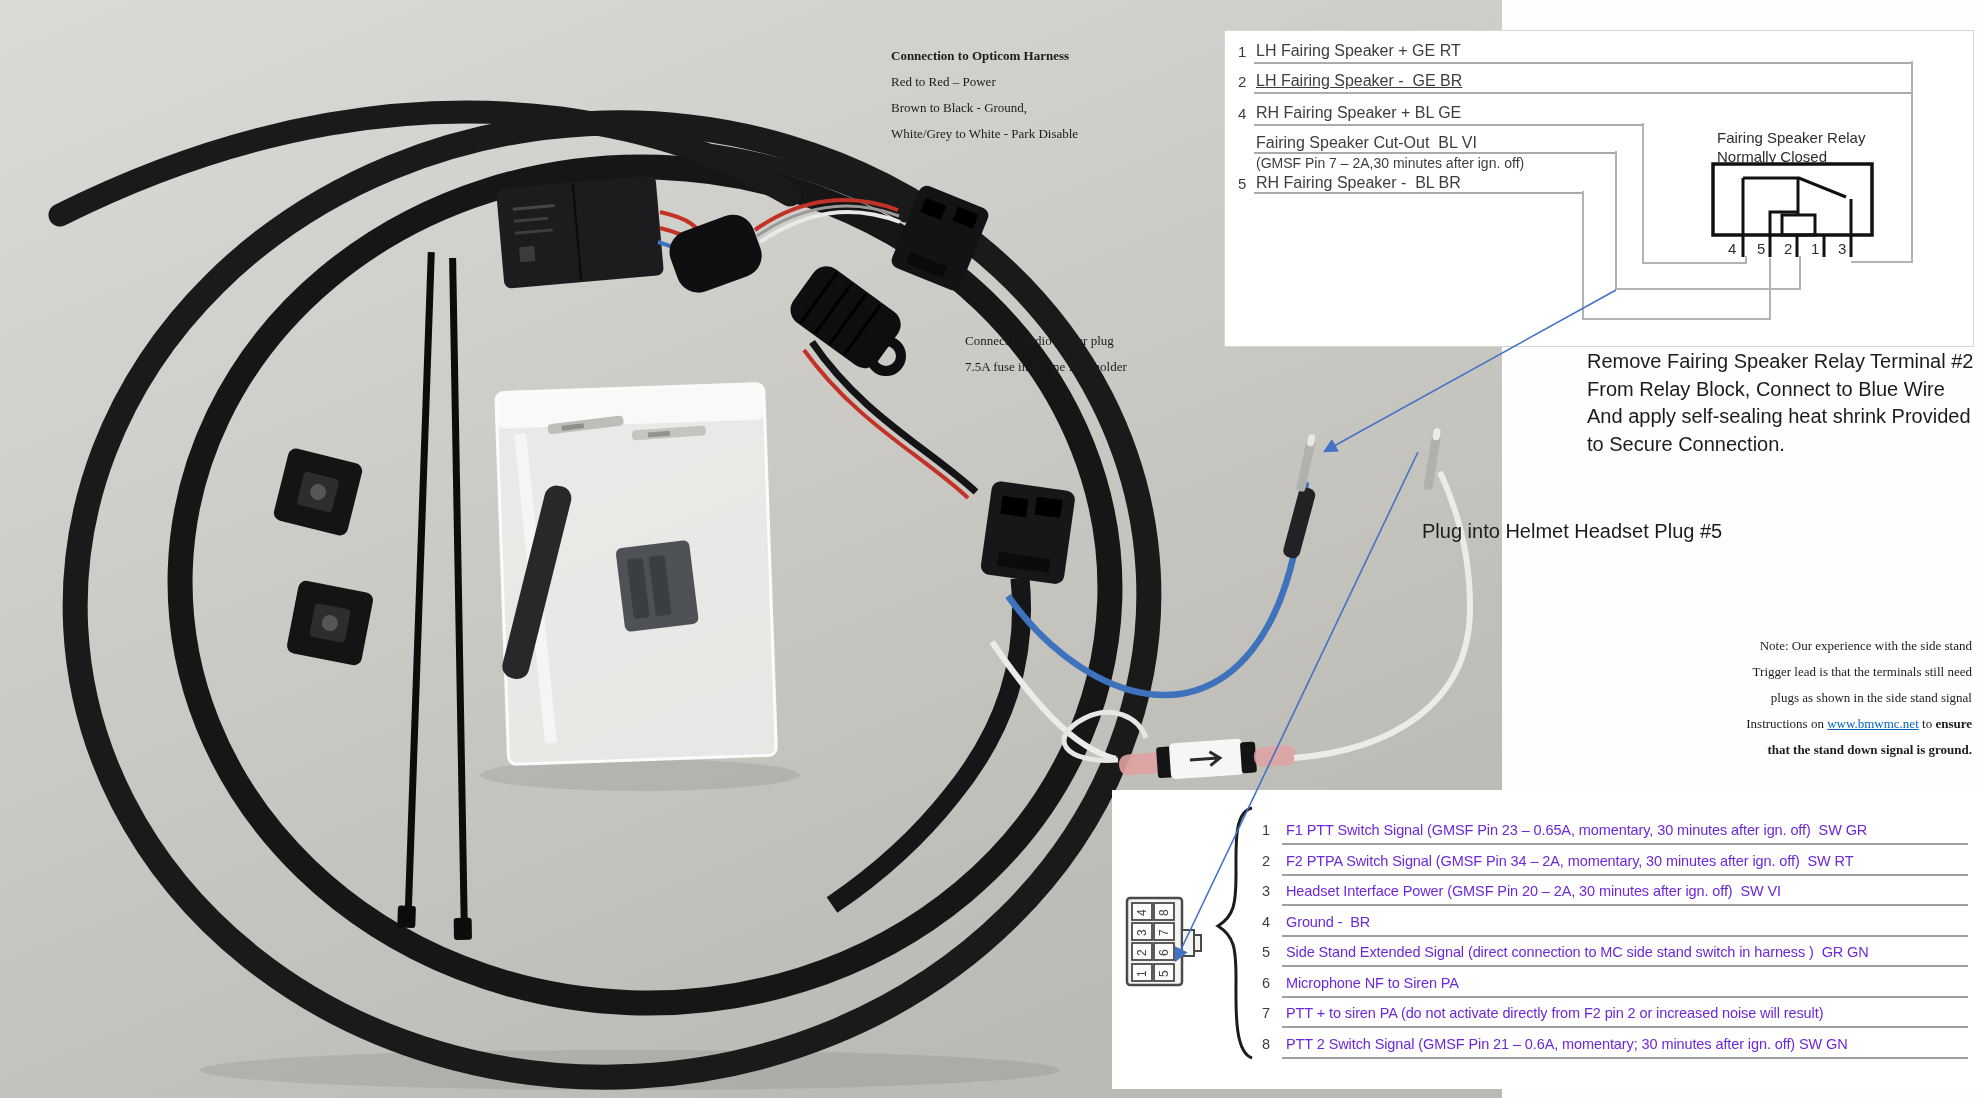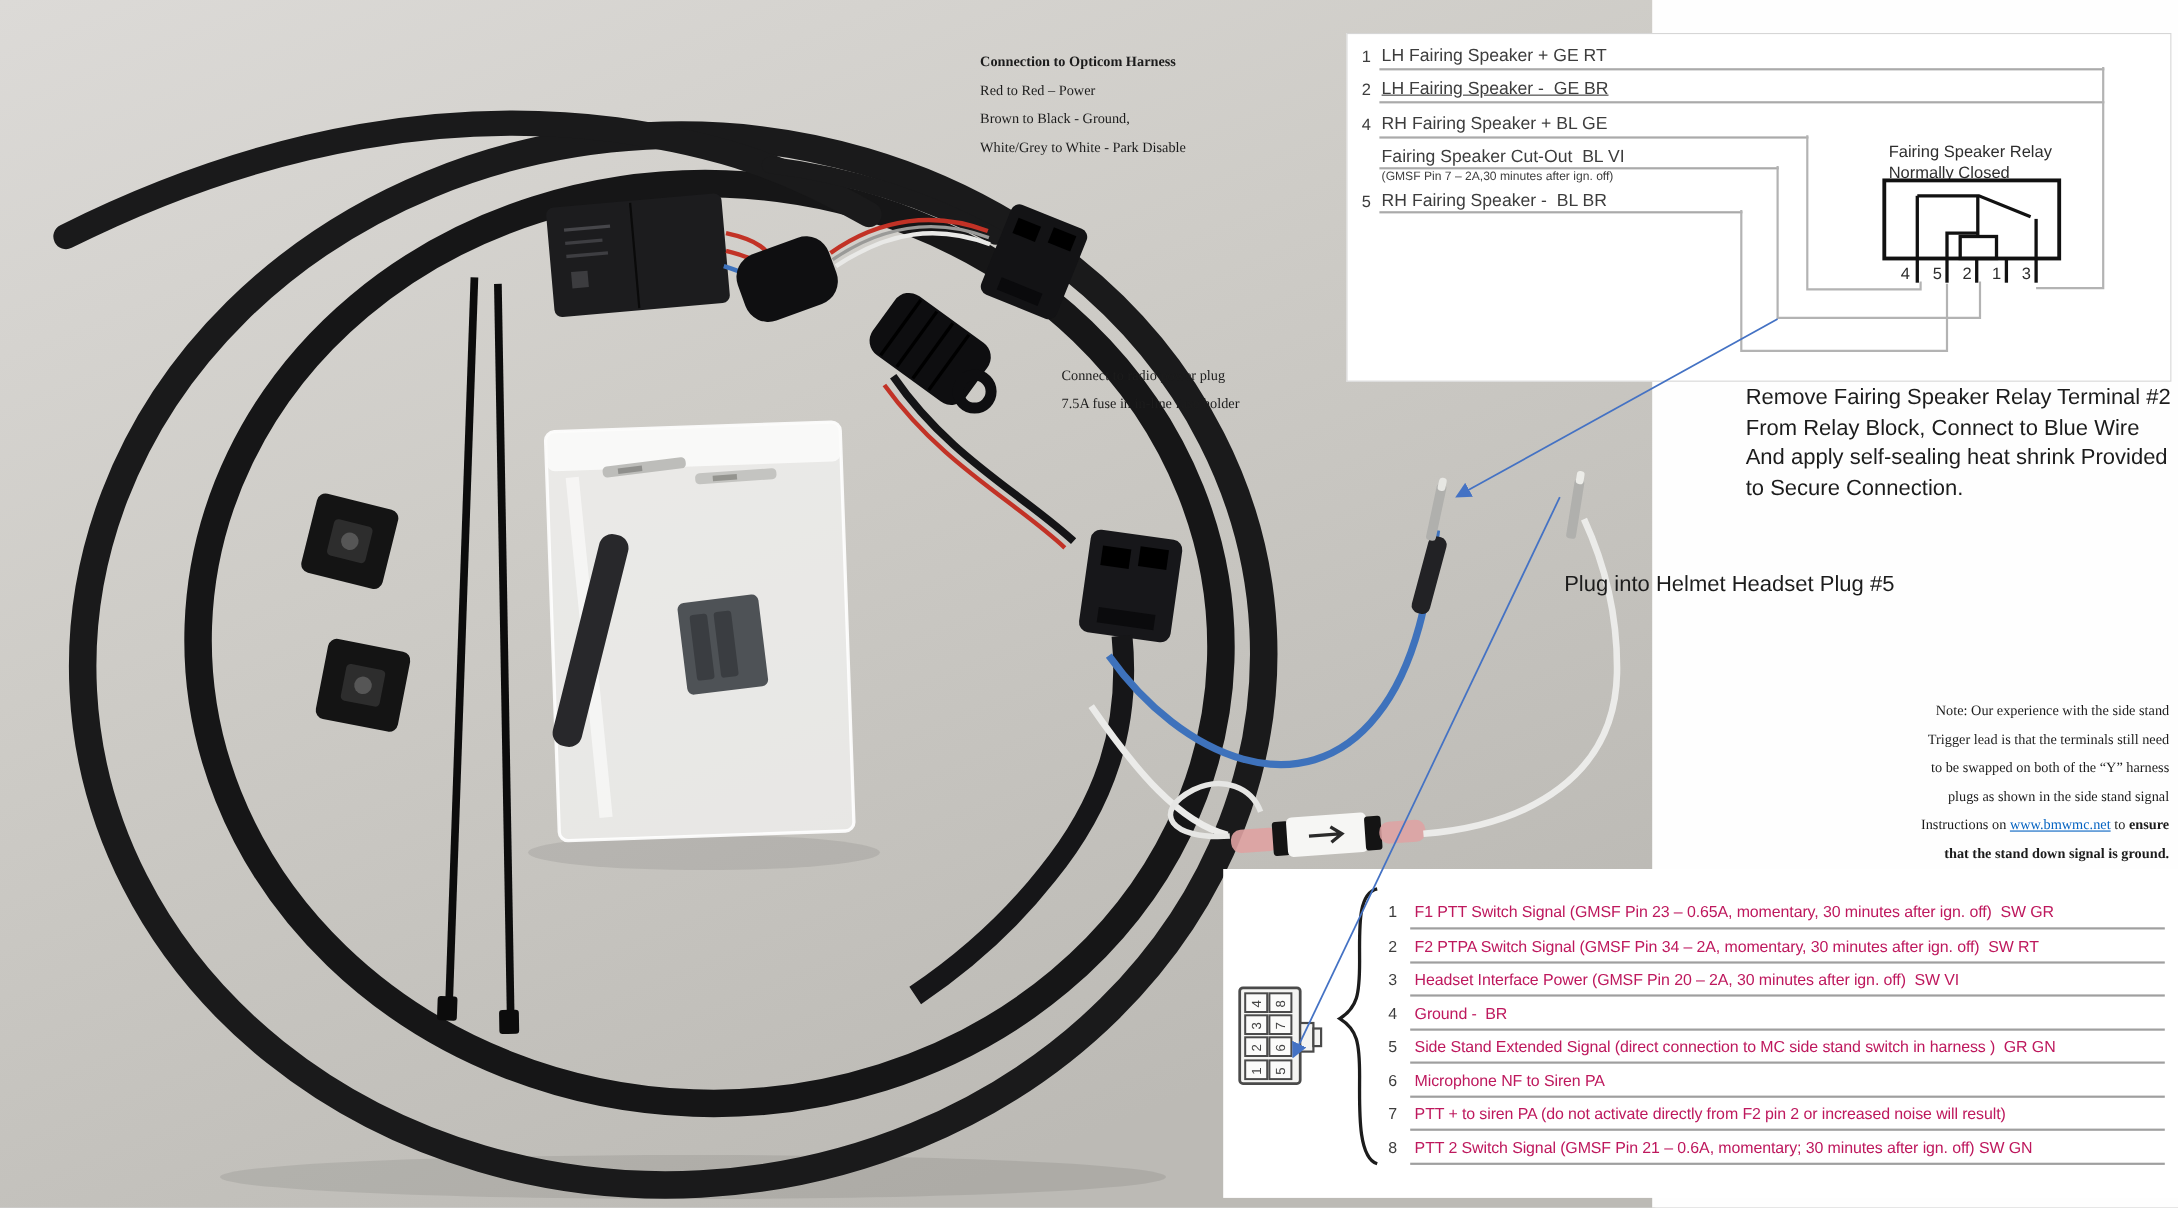--- a/index.html
+++ b/index.html
@@ -6,24 +6,24 @@
   .page{position:relative;width:1980px;height:1098px;overflow:hidden;background:#ffffff;
         font-family:"Liberation Sans",sans-serif;color:#1f1f1f;}
   .abs{position:absolute;}
   .photo-wrap{left:0;top:0;width:1505px;height:1098px;}
   .white-strip{left:1502px;top:0;width:478px;height:1098px;background:#fefefe;}
   .panel{background:#ffffff;}
   .panel.top{left:1224px;top:30px;width:748px;height:315px;border:1px solid #d6d6d6;}
   .panel.bottom{left:1112px;top:790px;width:868px;height:299px;}
   .pin-num{position:absolute;font-size:15px;color:#3d3d3d;}
   .pin-label{position:absolute;font-size:16px;color:#3d3d3d;white-space:pre;}
-  .pin-sub{position:absolute;font-size:11px;color:#3d3d3d;white-space:pre;}
+  .pin-sub{position:absolute;font-size:14px;color:#3d3d3d;white-space:pre;}
   .u{position:absolute;height:2px;background:#aaaaaa;}
   .b-num{position:absolute;font-size:14.5px;color:#3d3d3d;}
-  .b-label{position:absolute;font-size:14.5px;color:#be185d;white-space:pre;letter-spacing:-0.1px;}
+  .b-label{position:absolute;font-size:14.5px;color:#6d28d9;white-space:pre;letter-spacing:-0.1px;}
   .b-u{position:absolute;height:2px;background:#9f9f9f;}
   .note-block,.txt-block{position:absolute;font-size:13px;line-height:26px;color:#1c1c1c;font-family:Liberation Serif, serif;}
   .txt-block .head{font-weight:bold;}
   .remove-block{position:absolute;font-size:20px;line-height:27.5px;color:#1c1c1c;}
   .plug-label{position:absolute;font-size:20px;color:#1c1c1c;}
   .note-block b{font-weight:bold;}
   .note-link{color:#0563c1;text-decoration:underline;cursor:pointer;}
   svg{display:block;}
   .overlay{pointer-events:none;}
 </style>
@@ -330,21 +330,20 @@
     <div>From Relay Block, Connect to Blue Wire</div>
     <div>And apply self-sealing heat shrink Provided</div>
     <div>to Secure Connection.</div>
   </div>
 
   <div class="plug-label" style="left:1422px;top:520px;">Plug into Helmet Headset Plug #5</div>
 
   <div class="note-block" style="left:1572px;top:633px;width:400px;text-align:right;">
     <div>Note:  Our experience with the side stand</div>
     <div>Trigger lead is that the terminals still need</div>
-    <div>to be swapped on both of the “Y” harness</div>
     <div>plugs as shown in the side stand signal</div>
     <div>
       <span>Instructions on </span><span class="note-link">www.bmwmc.net</span><span> to </span><b>ensure</b>
     </div>
     <div><b>that the stand down signal is ground.</b></div>
   </div>
 
 </div>
 
 </body></html>

